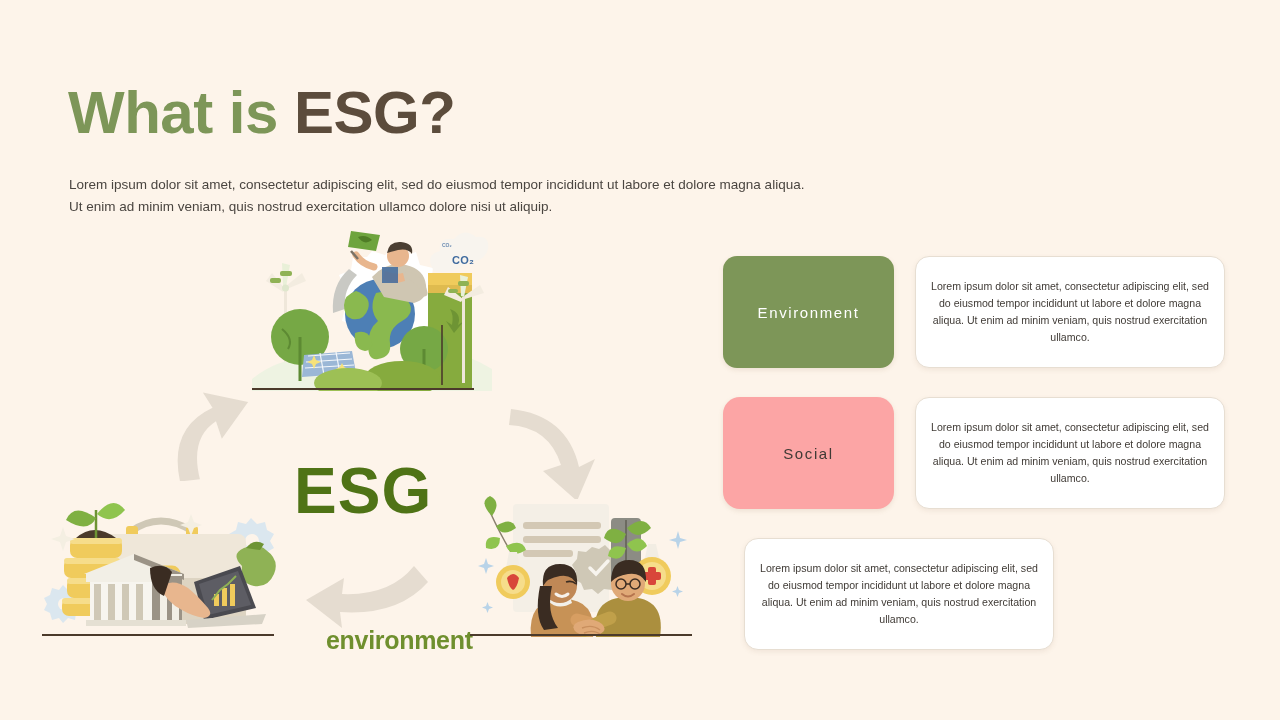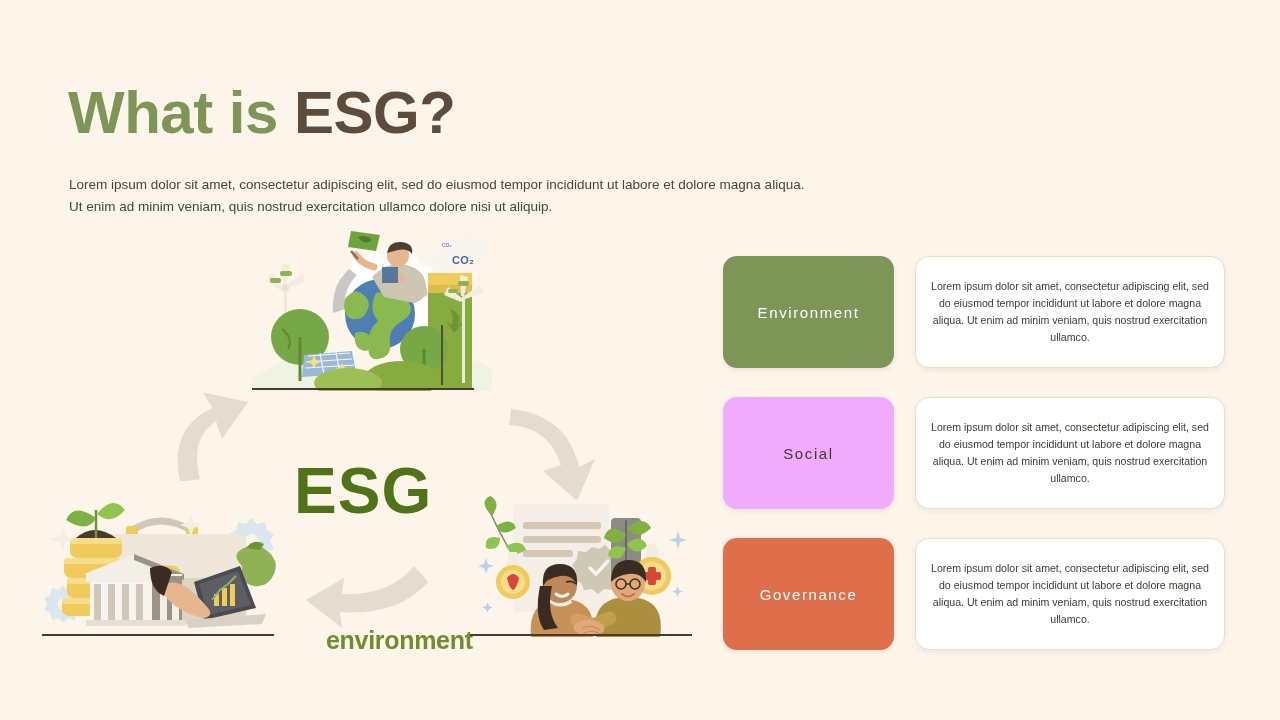--- a/index.html
+++ b/index.html
@@ -29,21 +29,21 @@
   
   .rows { position: absolute; left: 723px; top: 256px; }
   .row { display: flex; align-items: stretch; margin-bottom: 29px; }
   .chip {
     width: 171px; height: 112px; border-radius: 14px;
     display: flex; align-items: center; justify-content: center;
     box-shadow: 0 2px 5px rgba(140,110,80,0.14);
   }
   .chip-label { font-size: 15px; letter-spacing: 1.6px; }
   .chip-env  { background: #7d9658; }
-  .chip-soc  { background: #f0abfc; }
+  .chip-soc  { background: #fca5a5; border-radius: 17px; }
   .chip-gov  { background: #de6f4a; }
   .chip-env .chip-label, .chip-gov .chip-label { color: #ffffff; }
   .chip-soc .chip-label { color: #3f3a35; }
 
   .desc {
     width: 310px; height: 112px; margin-left: 21px;
     background: #ffffff; border: 1px solid #e7ded2; border-radius: 14px;
     display: flex; align-items: center; justify-content: center;
     box-shadow: 0 2px 5px rgba(140,110,80,0.10);
     padding: 0 13px;
@@ -389,22 +389,19 @@
     <div class="row">
       <div class="chip chip-soc">
         <span class="chip-label">Social</span>
       </div>
       <div class="desc">
         <p>Lorem ipsum dolor sit amet, consectetur adipiscing elit, sed do eiusmod tempor incididunt ut labore et dolore magna aliqua. Ut enim ad minim veniam, quis nostrud exercitation ullamco.</p>
       </div>
     </div>
 
     <div class="row">
-      <div class="chip chip-gov">
-        <span class="chip-label">Governance</span>
-      </div>
       <div class="desc">
         <p>Lorem ipsum dolor sit amet, consectetur adipiscing elit, sed do eiusmod tempor incididunt ut labore et dolore magna aliqua. Ut enim ad minim veniam, quis nostrud exercitation ullamco.</p>
       </div>
     </div>
 
   </div>
 </div>
 
 </body></html>

